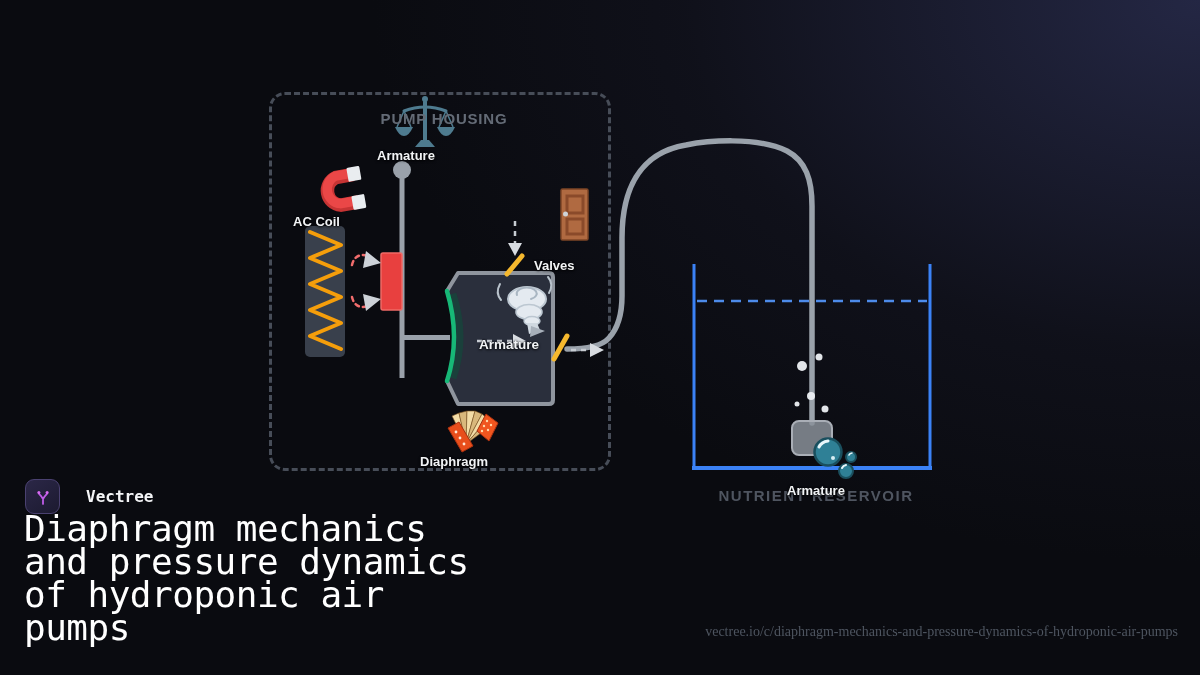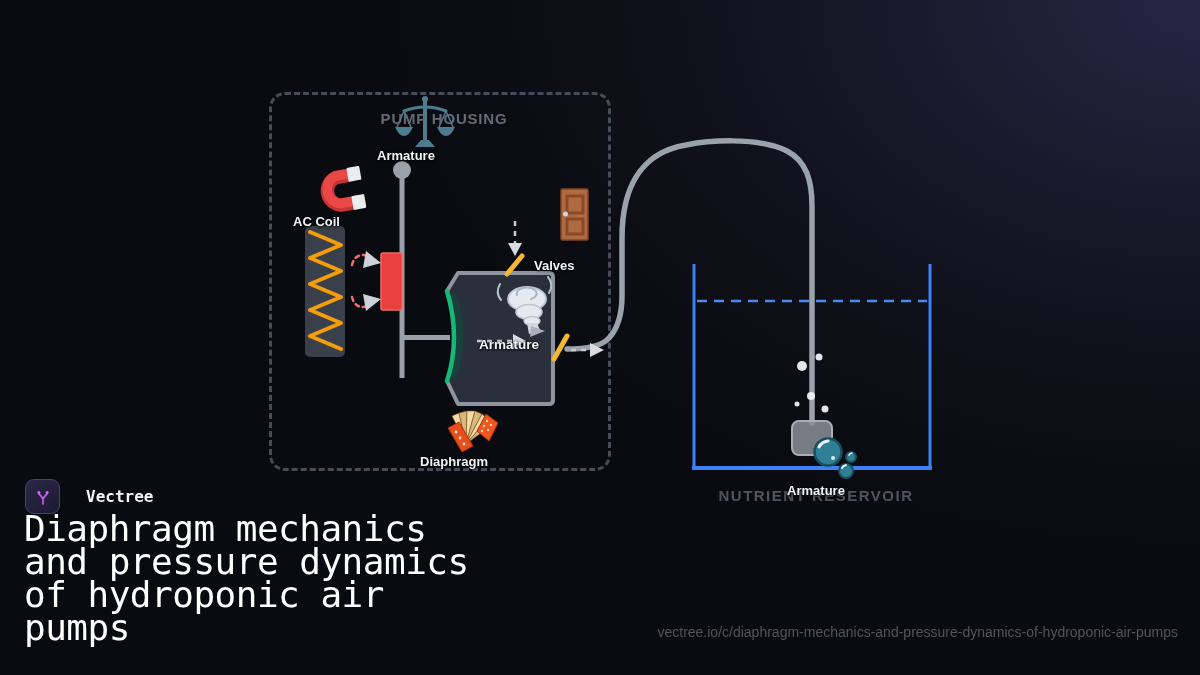--- a/index.html
+++ b/index.html
@@ -46,21 +46,21 @@
     font-family:"DejaVu Sans Mono", monospace;font-weight:bold;
     font-size:16px;color:#f4f5f7;
   }
   .title{
     position:absolute;left:24px;top:512px;width:468px;z-index:4;
     font-family:"DejaVu Sans Mono", monospace;font-weight:normal;
     font-size:36px;line-height:0.92;color:#ffffff;letter-spacing:-0.5px;
   }
   .footer-url{
     position:absolute;right:22px;top:624px;z-index:4;
-    font-family:Liberation Sans, sans-serif;
+    font-family:Liberation Serif, serif;
     font-size:14px;color:var(--url-gray,#4e5560);
   }
   
   .c-tube{stroke:var(--tube-gray,#9aa2ab);}
   .c-metal{fill:var(--metal-gray,#9aa1aa);}
   .c-blue{stroke:var(--reservoir-blue,#3b82f6);}
   .c-water{stroke:var(--waterline-blue,#4d8bea);}
   .c-yellow{stroke:var(--valve-yellow,#f5b82e);}
   .c-green{stroke:var(--diaphragm-green,#17b877);}
   .c-red{fill:var(--armature-red,#e8403f);}

